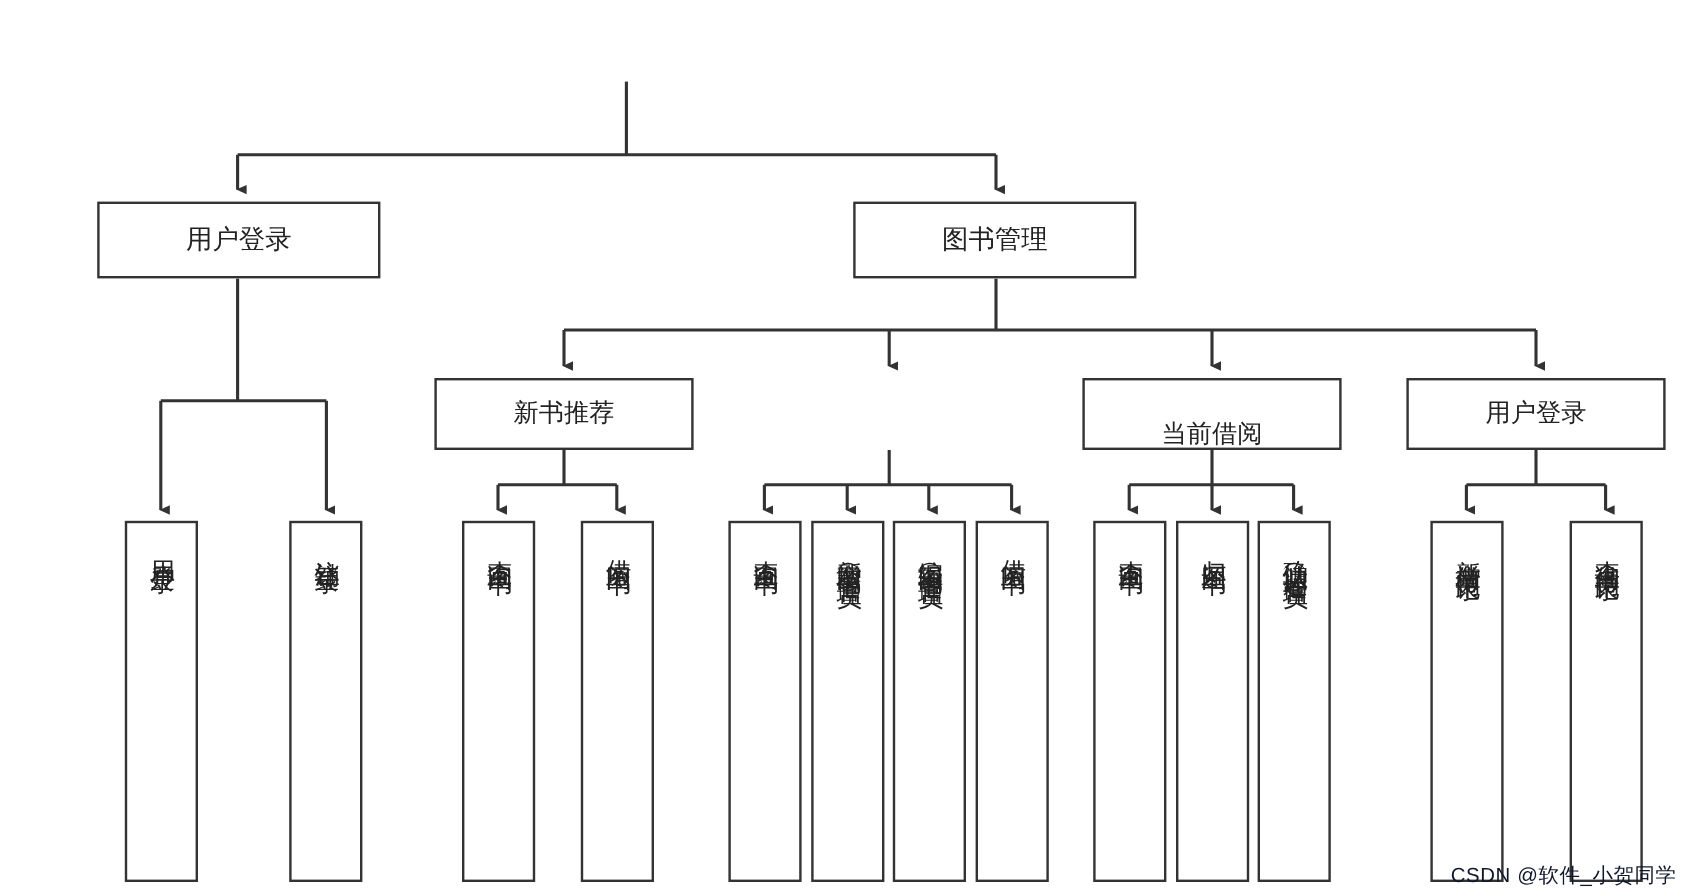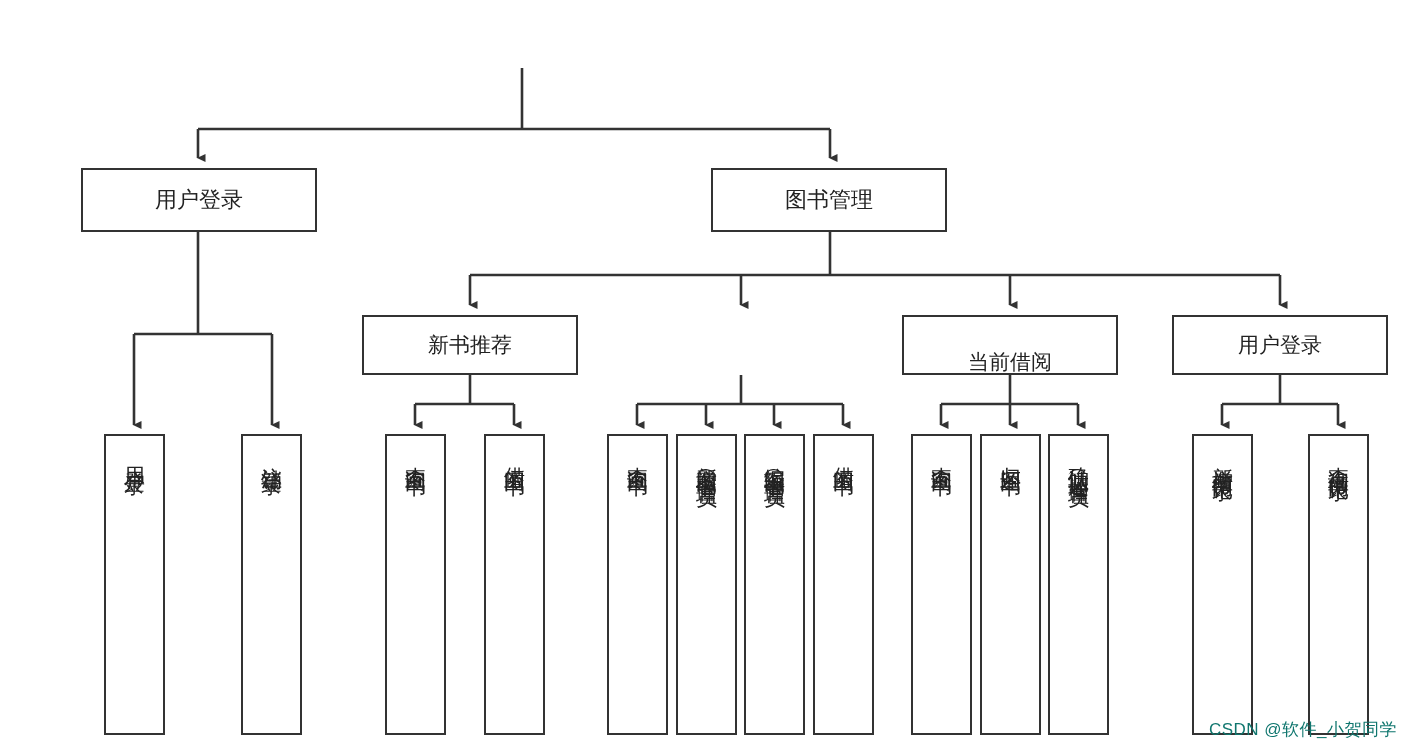--- a/index.html
+++ b/index.html
@@ -62,21 +62,21 @@
   }
   .htext {
     line-height: 1.1;
     white-space: nowrap;
   }
   #watermark {
     position: absolute;
     right: 8px;
     bottom: 6px;
     font-size: 17px;
-    color: #0f766e;
+    color: #0f172a;
     z-index: 5;
     white-space: nowrap;
     letter-spacing: 0.5px;
   }
 </style>
 </head>
 <body>
 
 <div id="canvas">
 

